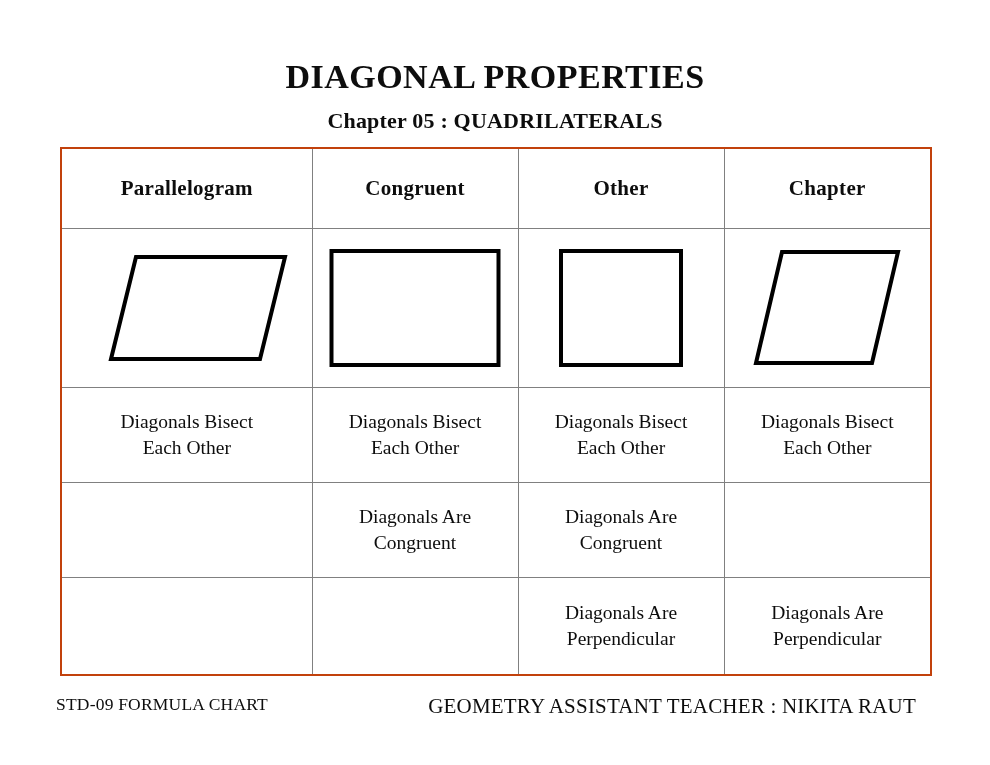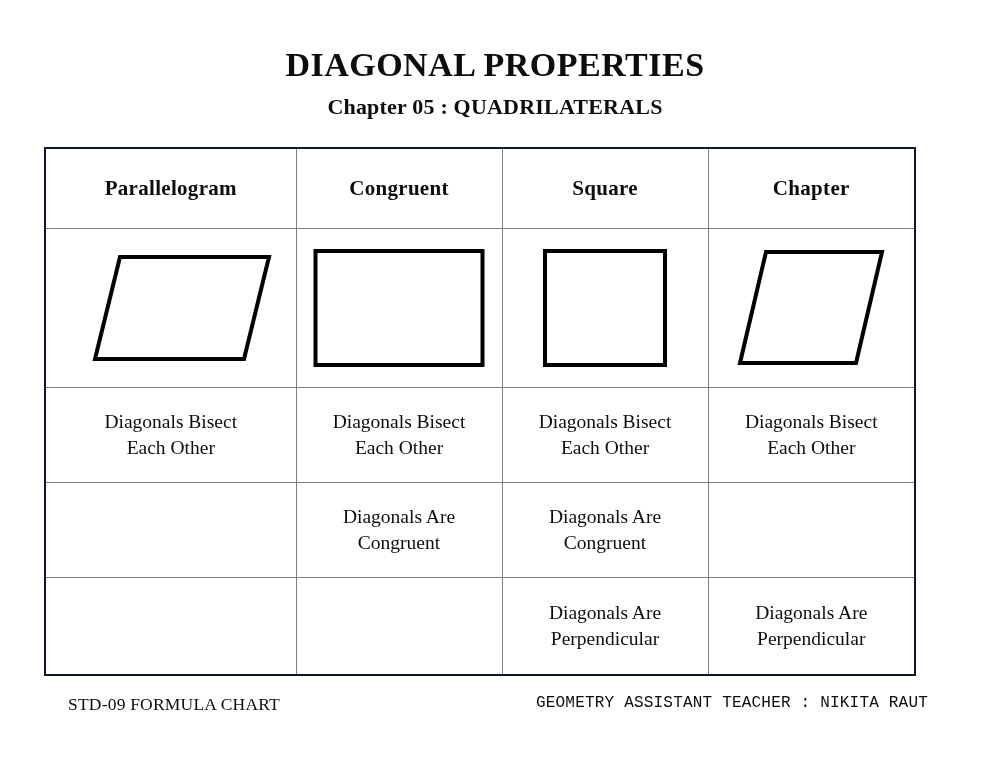--- a/index.html
+++ b/index.html
@@ -30,42 +30,42 @@
     width: 990px;
     text-align: center;
   }
   .main-title {
     font-family: "Liberation Serif", "DejaVu Serif", serif;
     font-weight: bold;
     font-size: 34px;
     line-height: 38px;
     letter-spacing: 0.5px;
     color: #0d0d0d;
-    margin: 0;
+    margin: 12px;
   }
   .sub-title {
     font-family: "Liberation Serif", "DejaVu Serif", serif;
     font-weight: bold;
     font-size: 22px;
     line-height: 26px;
     color: #0d0d0d;
     margin: 10px 0 0 0;
     letter-spacing: 0.2px;
   }
 
   
   .chart-table {
     position: absolute;
-    left: 44px;
+    left: 60px;
     top: 147px;
     width: 870px;
     height: 525px;
     border-collapse: collapse;
     table-layout: fixed;
-    border: 2px solid #0f172a;
+    border: 2px solid #c2410c;
     background: #ffffff;
   }
   .chart-table col.c1 { width: 251px; }
   .chart-table col.c2 { width: 206px; }
   .chart-table col.c3 { width: 206px; }
   .chart-table col.c4 { width: 207px; }
 
   .chart-table td,
   .chart-table th {
     border: 1px solid #808080;
@@ -115,41 +115,41 @@
   }
   .cell-text {
     display: block;
     white-space: pre-line;
   }
   .cell-text:empty { display: block; min-height: 1px; }
 
   
   .footer {
     position: absolute;
-    left: 68px;
+    left: 56px;
     top: 694px;
     width: 860px;
     height: 22px;
   }
   .footer-left {
     position: absolute;
     left: 0;
     top: 0;
     font-family: "Liberation Serif", "DejaVu Serif", serif;
     font-size: 17.5px;
     letter-spacing: 0.2px;
     color: #0d0d0d;
     white-space: nowrap;
   }
   .footer-right {
     position: absolute;
     right: 0;
     top: 0;
-    font-family: Liberation Mono, monospace;
-    font-size: 16px;
+    font-family: Liberation Serif, serif;
+    font-size: 21px;
     letter-spacing: 0.2px;
     color: #0d0d0d;
     white-space: nowrap;
     text-align: right;
   }
 </style>
 </head>
 <body>
 
 <div id="page">
@@ -163,21 +163,21 @@
     <colgroup>
       <col class="c1">
         <col class="c2">
         <col class="c3">
         <col class="c4">
     </colgroup>
     <thead>
       <tr class="head-row">
         <th>Parallelogram</th>
         <th>Congruent</th>
-        <th>Square</th>
+        <th>Other</th>
         <th>Chapter</th>
       </tr>
     </thead>
     <tbody>
       <tr class="shape-row">
         <td>
           <div class="shape-cell-inner">
             <svg width="206" height="114" viewBox="0 0 206 114">
               <polygon points="27,108 52,6 201,6 176,108" fill="#ffffff" stroke="#000000" stroke-width="4" stroke-linejoin="miter"></polygon>
             </svg>

